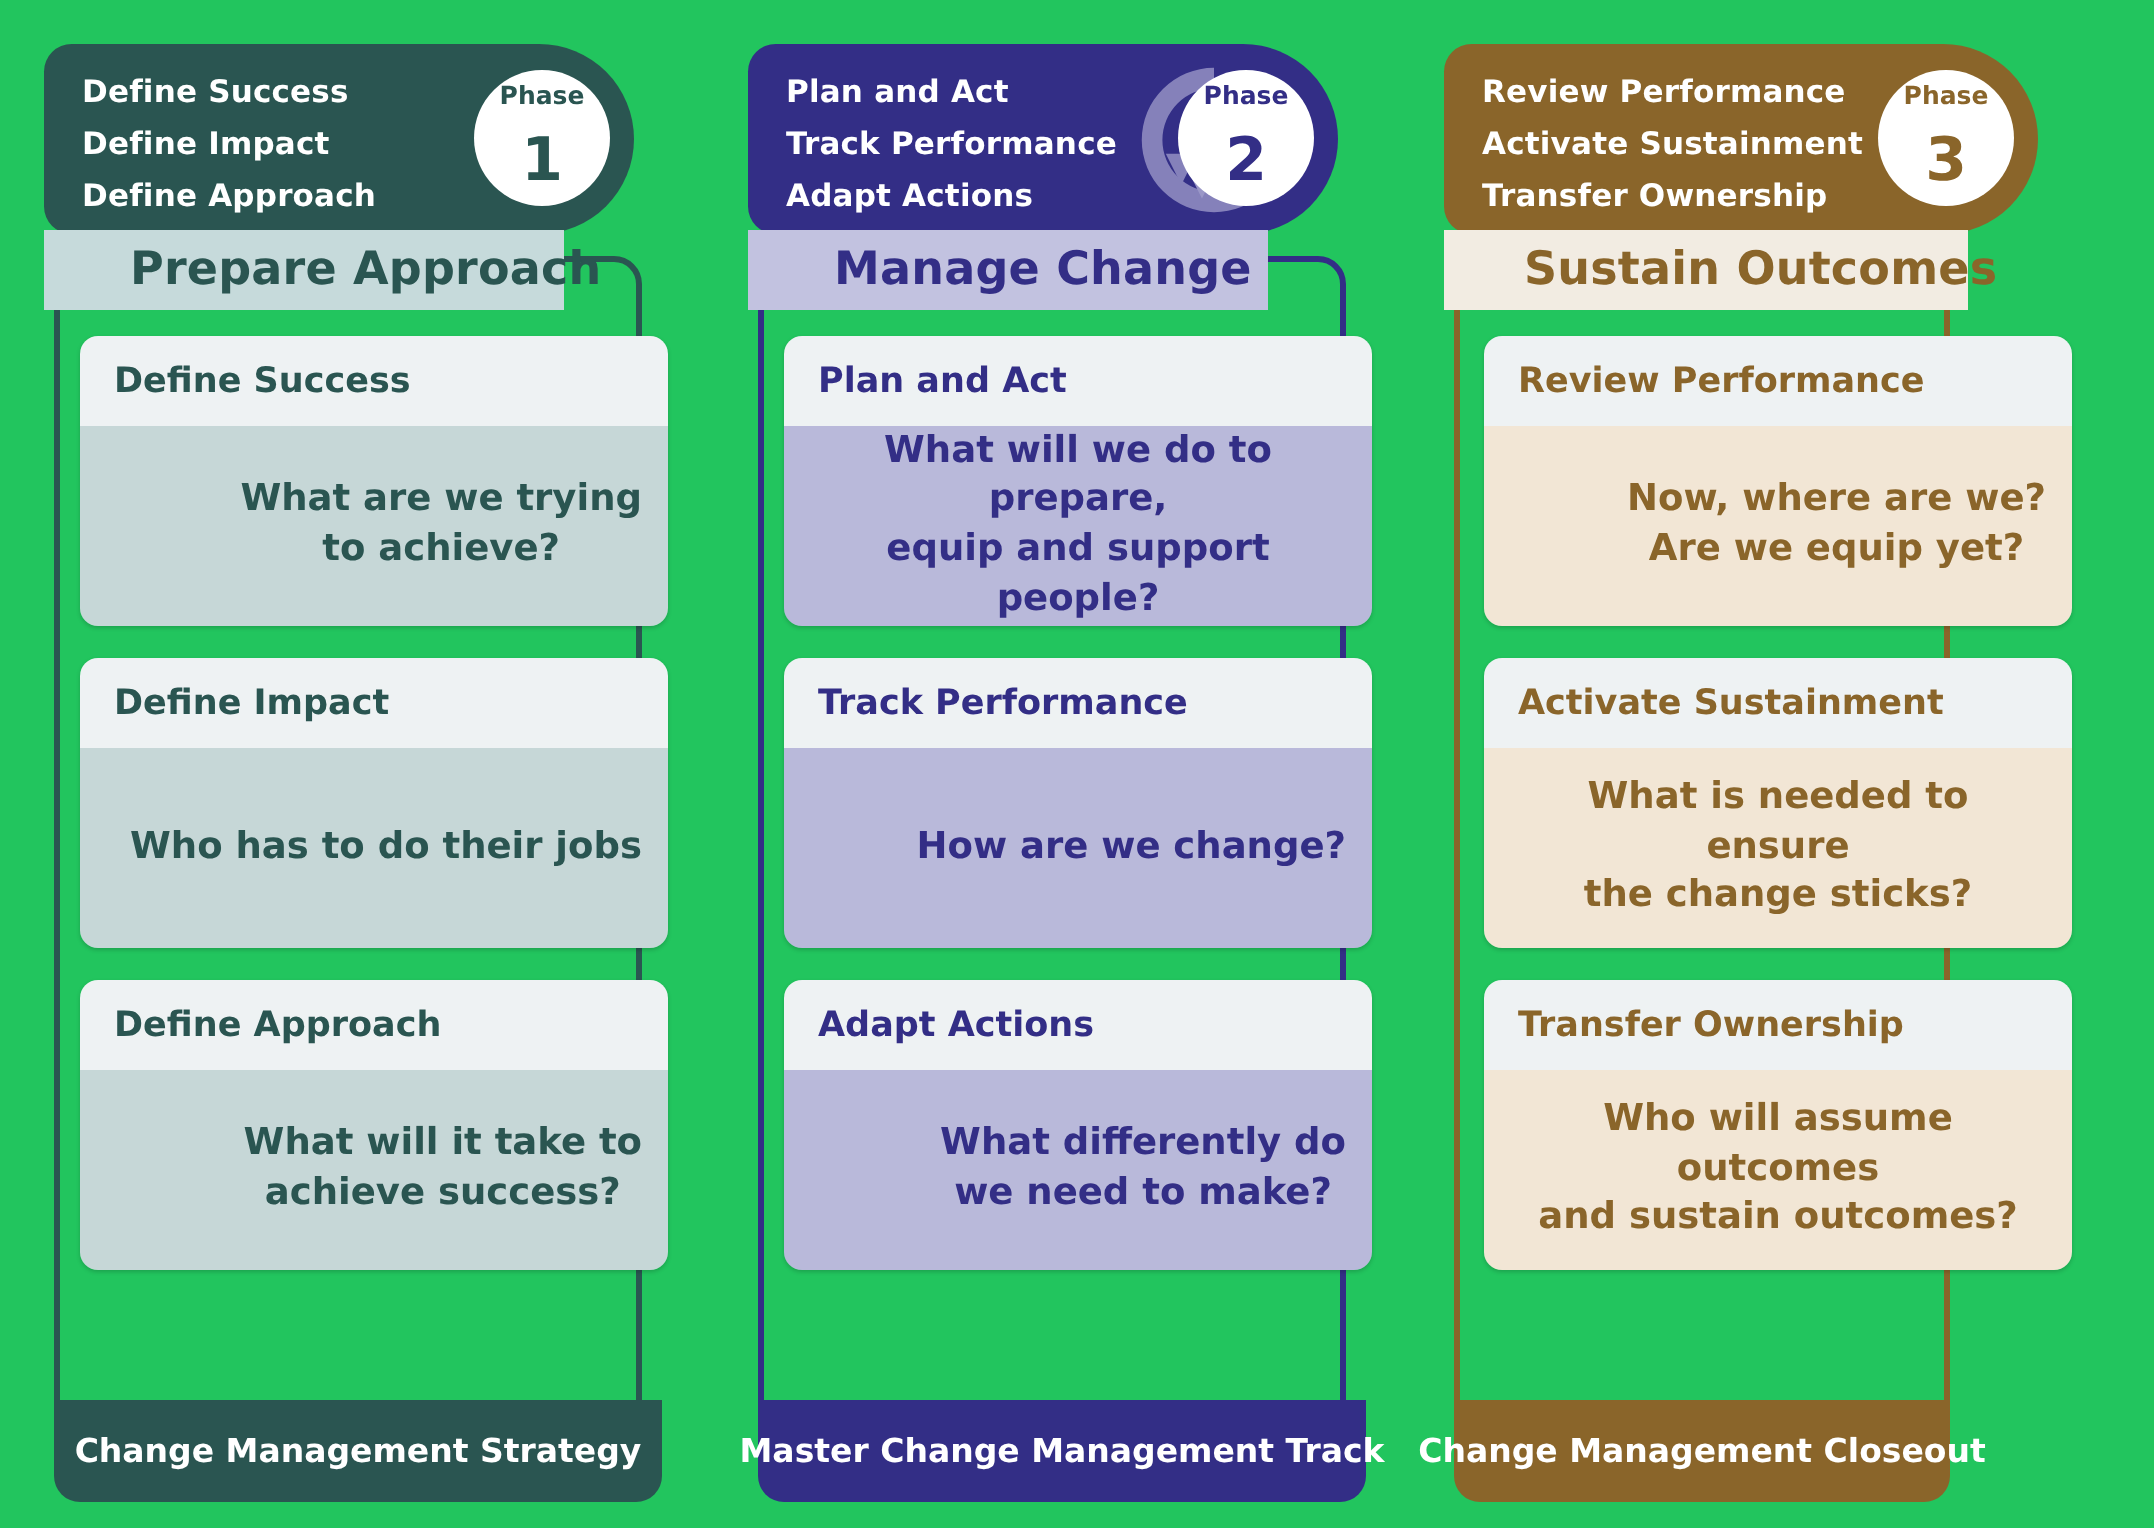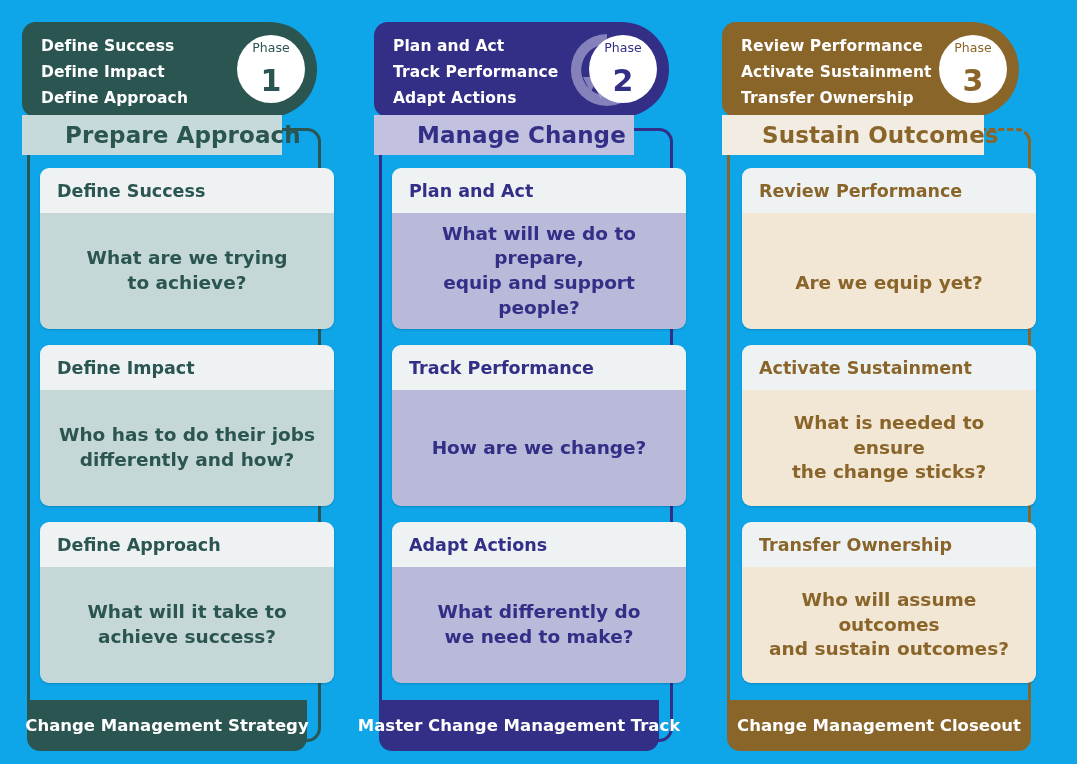--- a/index.html
+++ b/index.html
@@ -10,21 +10,21 @@
   body {
     width: 1077px;
     height: 764px;
     font-family: "DejaVu Sans", "Liberation Sans", sans-serif;
     overflow: hidden;
     position: relative;
   }
   #board {
     position: absolute;
     inset: 0;
-    background: #0ea5e9;
+    background: #22c55e;
   }
 
   
   .column {
     position: absolute;
     top: 0;
     width: 349px;
     height: 764px;
   }
   .col1 { left: 0px; }
@@ -87,21 +87,21 @@
     border-radius: 50%;
     background: #ffffff;
     display: flex;
     flex-direction: column;
     align-items: center;
     justify-content: center;
     line-height: 1;
   }
   .badge .b-word {
     font-size: 12.5px;
-    font-weight: 400;
+    font-weight: 700;
     color: var(--accent);
     margin-bottom: 12px;
   }
   .badge .b-num {
     font-size: 30px;
     font-weight: 700;
     color: var(--accent);
     margin-top: -1px;
   }
 
@@ -150,59 +150,59 @@
     box-sizing: border-box;
   }
   .card-head span {
     font-size: 17.5px;
     font-weight: 700;
     color: var(--accent);
     white-space: nowrap;
   }
   .card-body {
     background: var(--cardbg);
-    height: 116px;
-    display: flex;
-    align-items: center;
-    justify-content: center;
+    height: 100px;
+    display: flex;
+    align-items: center;
+    justify-content: flex-end;
     text-align: center;
     padding: 0 13px;
     box-sizing: border-box;
   }
   .card-body span {
     font-size: 18.5px;
     font-weight: 700;
     color: var(--accent);
     line-height: 1.33;
   }
 
   
   .footer {
     position: absolute;
     left: 27px;
     top: 700px;
-    width: 280px;
+    width: 304px;
     height: 51px;
     background: var(--accent);
     border-radius: 0 0 13px 13px;
     display: flex;
     align-items: center;
     justify-content: center;
     box-sizing: border-box;
   }
   .footer span {
     font-size: 16.5px;
     font-weight: 700;
     color: #ffffff;
     white-space: nowrap;
   }
 
   
   .col3 .frame,
-  .col3 .footer { left: 25px; width: 304px; }
+  .col3 .footer { left: 25px; width: 248px; }
   .col3 .phase-pill { left: 20px; width: 297px; }
   .col3 .stage-title { left: 20px; width: 262px; padding-left: 12px; }
   .col3 .cards { left: 40px; }
 </style>
 </head>
 <body>
 
 <div id="board">
 
   <div class="column col1" style="--accent:#2a5551; --titlebg:#c6dadb; --cardbg:#c6d7d7;">
@@ -237,21 +237,20 @@
           </span>
         </div>
       </div>
       <div class="card">
         <div class="card-head">
           <span>Define Impact</span>
         </div>
         <div class="card-body">
           <span>
             <span>Who has to do their jobs</span><br>
-            <span>differently and how?</span>
           </span>
         </div>
       </div>
       <div class="card">
         <div class="card-head">
           <span>Define Approach</span>
         </div>
         <div class="card-body">
           <span>
             <span>What will it take to</span><br>
@@ -351,21 +350,21 @@
       <span>Sustain Outcomes</span>
     </div>
 
     <div class="cards">
       <div class="card">
         <div class="card-head">
           <span>Review Performance</span>
         </div>
         <div class="card-body">
           <span>
-            <br>
+            <span>Now, where are we?</span><br>
             <span>Are we equip yet?</span>
           </span>
         </div>
       </div>
       <div class="card">
         <div class="card-head">
           <span>Activate Sustainment</span>
         </div>
         <div class="card-body">
           <span>

